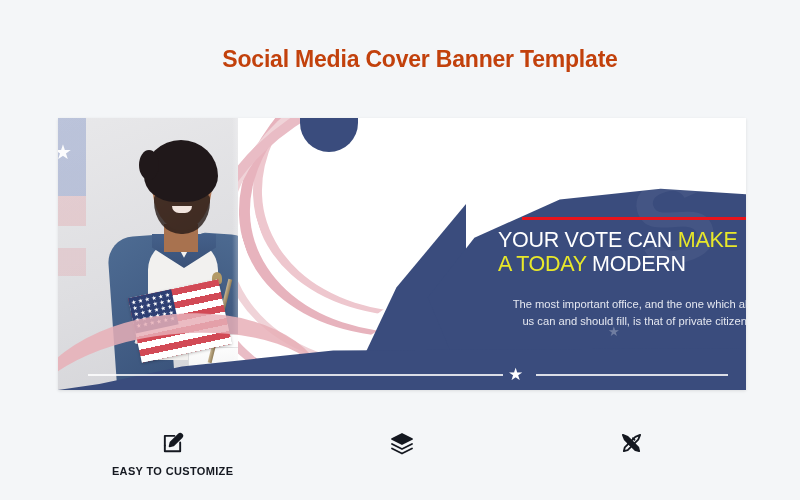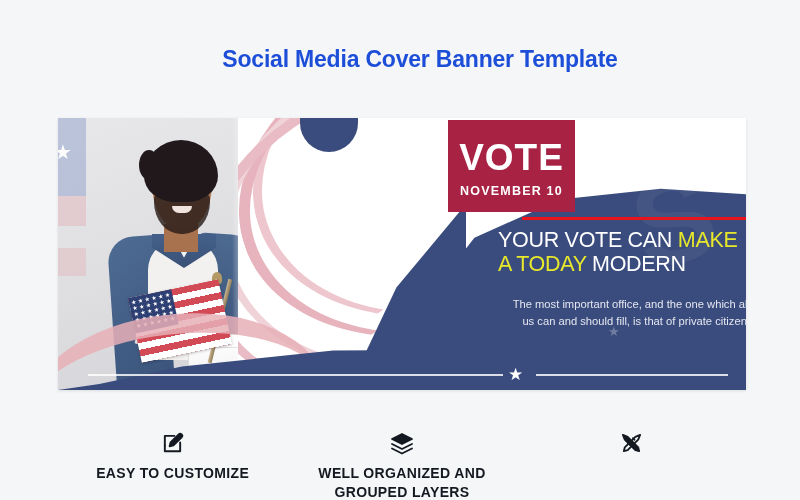--- a/index.html
+++ b/index.html
@@ -8,21 +8,21 @@
     background: #f4f6f8;
     font-family: "Liberation Sans", sans-serif;
     overflow: hidden;
   }
   .page { position: relative; width: 800px; height: 500px; background: #f4f6f8; }
 
   
   .page-title {
     position: absolute; top: 46px; left: 0; width: 800px;
     text-align: center;
-    font-size: 23px; font-weight: bold; color: #1d4ed8;
+    font-size: 23px; font-weight: bold; color: #c2410c;
     letter-spacing: -0.2px;
     padding-left: 40px;
   }
 
   
   .banner {
     position: absolute; left: 58px; top: 118px;
     width: 688px; height: 272px;
     background: #ffffff;
     overflow: hidden;
@@ -268,21 +268,21 @@
   .sd-star  { position: absolute; left: 420px; top: -4px; font-size: 17px; color: #ffffff; }
 
   
   .features {
     position: absolute; left: 58px; top: 430px; width: 688px;
     display: flex; justify-content: space-around; align-items: flex-start;
   }
   .feature { width: 200px; text-align: center; color: #141820; }
   .feature .ic { height: 26px; display: flex; align-items: center; justify-content: center; }
   .feature .lbl {
-    margin-top: 8px; font-size: 14px; font-weight: bold;
+    margin-top: 8px; font-size: 11px; font-weight: bold;
     letter-spacing: 0.35px; line-height: 1.35; color: #141820;
   }
 </style>
 </head>
 <body>
 
 <div class="page">
 
   <div class="page-title">Social Media Cover Banner Template</div>
 
@@ -342,24 +342,20 @@
 
     <div class="navy-fin"></div>
     <div class="navy-panel">
       <div class="wm">S</div>
       <span class="np-star s1">★</span>
       <span class="np-star s2">★</span>
       <span class="np-star s3">★</span>
     </div>
     <div class="navy-bottom"></div>
 
-    <div class="vote-badge">
-      <div class="vote-word">VOTE</div>
-      <div class="vote-date">NOVEMBER 10</div>
-    </div>
 
     <div class="red-rule"></div>
 
     <div class="headline">
       <div>
         <span>YOUR VOTE CAN </span><span class="hl">MAKE</span>
       </div>
       <div>
         <span class="hl">A TODAY </span><span>MODERN</span>
       </div>
@@ -389,21 +385,20 @@
     </div>
 
     <div class="feature">
       <div class="ic">
         <svg width="24" height="24" viewBox="0 0 24 24" fill="none" stroke="#141820" stroke-width="1.8" stroke-linecap="round" stroke-linejoin="round">
           <polygon points="12,3 22,8 12,13 2,8" fill="#141820" stroke="#141820"></polygon>
           <polyline points="2,13 12,18 22,13"></polyline>
           <polyline points="2,17.5 12,22.5 22,17.5"></polyline>
         </svg>
       </div>
-      <div class="lbl">WELL ORGANIZED AND GROUPED LAYERS</div>
     </div>
 
     <div class="feature">
       <div class="ic">
         <svg width="23" height="23" viewBox="0 0 24 24" fill="none" stroke="#141820" stroke-width="1.9" stroke-linecap="round" stroke-linejoin="round">
           <path d="M3 3l5 2 11 11 1 4-4-1L5 8z" fill="#141820" stroke="#141820"></path>
           <path d="M21 3l-5 2L5 16l-1 4 4-1L19 8z"></path>
           <path d="M8.5 11.5l1.6 1.6M11 9l1.6 1.6M13.5 6.5l1.6 1.6"></path>
         </svg>
       </div>

